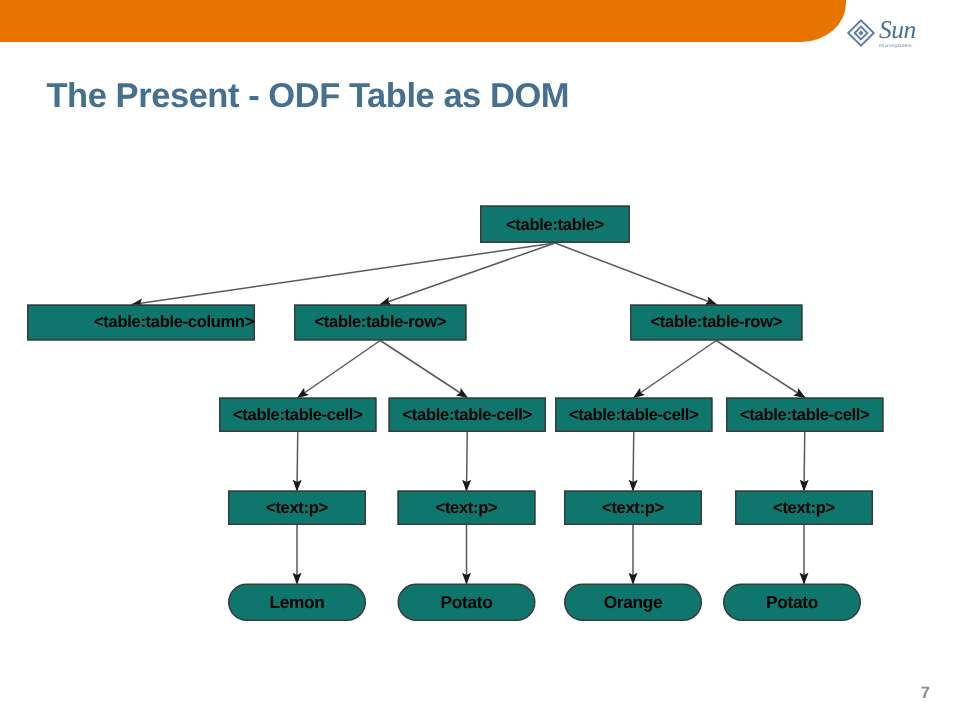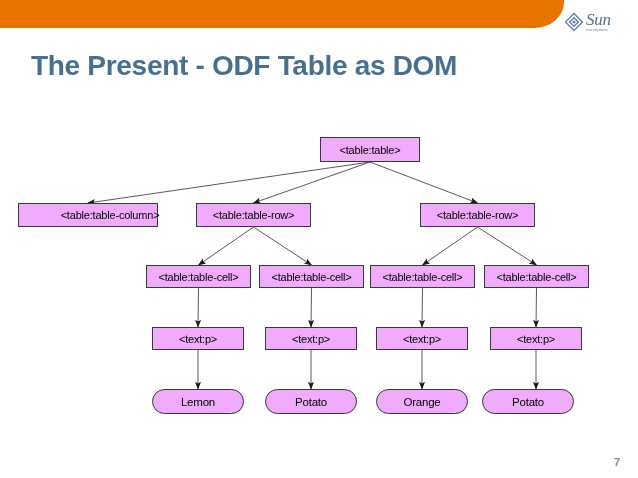--- a/index.html
+++ b/index.html
@@ -58,21 +58,21 @@
     color: #5b7a9c;
     letter-spacing: 0.2px;
     margin-top: 0.5px;
   }
 
   
   #page-title {
     position: absolute;
     left: 31px;
     top: 50px;
-    font-size: 28px;
+    font-size: 23px;
     font-weight: bold;
     color: #467090;
     letter-spacing: -0.3px;
     white-space: nowrap;
   }
 
   
   #diagram {
     position: absolute;
     left: 0;
@@ -83,25 +83,25 @@
   #edge-layer {
     position: absolute;
     left: 0;
     top: 0;
     width: 638px;
     height: 320px;
   }
   .node {
     position: absolute;
     box-sizing: border-box;
-    background: #f0abfc;
+    background: #0f766e;
     border: 1px solid #3a3a3a;
     color: #000000;
     font-size: 11px;
-    font-weight: normal;
+    font-weight: bold;
     display: flex;
     align-items: center;
     justify-content: center;
     white-space: nowrap;
     letter-spacing: -0.2px;
   }
   .node.leaf {
     border-radius: 14px;
     font-size: 11.5px;
   }
@@ -161,21 +161,21 @@
         <line x1="198" y1="235" x2="198" y2="274" marker-end="url(#arrowhead)"></line>
         <line x1="311" y1="235" x2="311" y2="274" marker-end="url(#arrowhead)"></line>
         <line x1="422" y1="235" x2="422" y2="274" marker-end="url(#arrowhead)"></line>
         <line x1="536" y1="235" x2="536" y2="274" marker-end="url(#arrowhead)"></line>
       </g>
   </svg>
   <div id="nodes">
       <div class="node" style="left: 320px; top: 22px; width: 100px; height: 25px;">
         <span>&lt;table:table&gt;</span>
       </div>
-      <div class="node" style="left: 18px; top: 88px; width: 140px; height: 24px; padding-left: 44px;">
+      <div class="node" style="left: 18px; top: 88px; width: 152px; height: 24px; padding-left: 44px;">
         <span>&lt;table:table-column&gt;</span>
       </div>
       <div class="node" style="left: 196px; top: 88px; width: 115px; height: 24px;">
         <span>&lt;table:table-row&gt;</span>
       </div>
       <div class="node" style="left: 420px; top: 88px; width: 115px; height: 24px;">
         <span>&lt;table:table-row&gt;</span>
       </div>
       <div class="node" style="left: 146px; top: 150px; width: 105px; height: 23px;">
         <span>&lt;table:table-cell&gt;</span>

